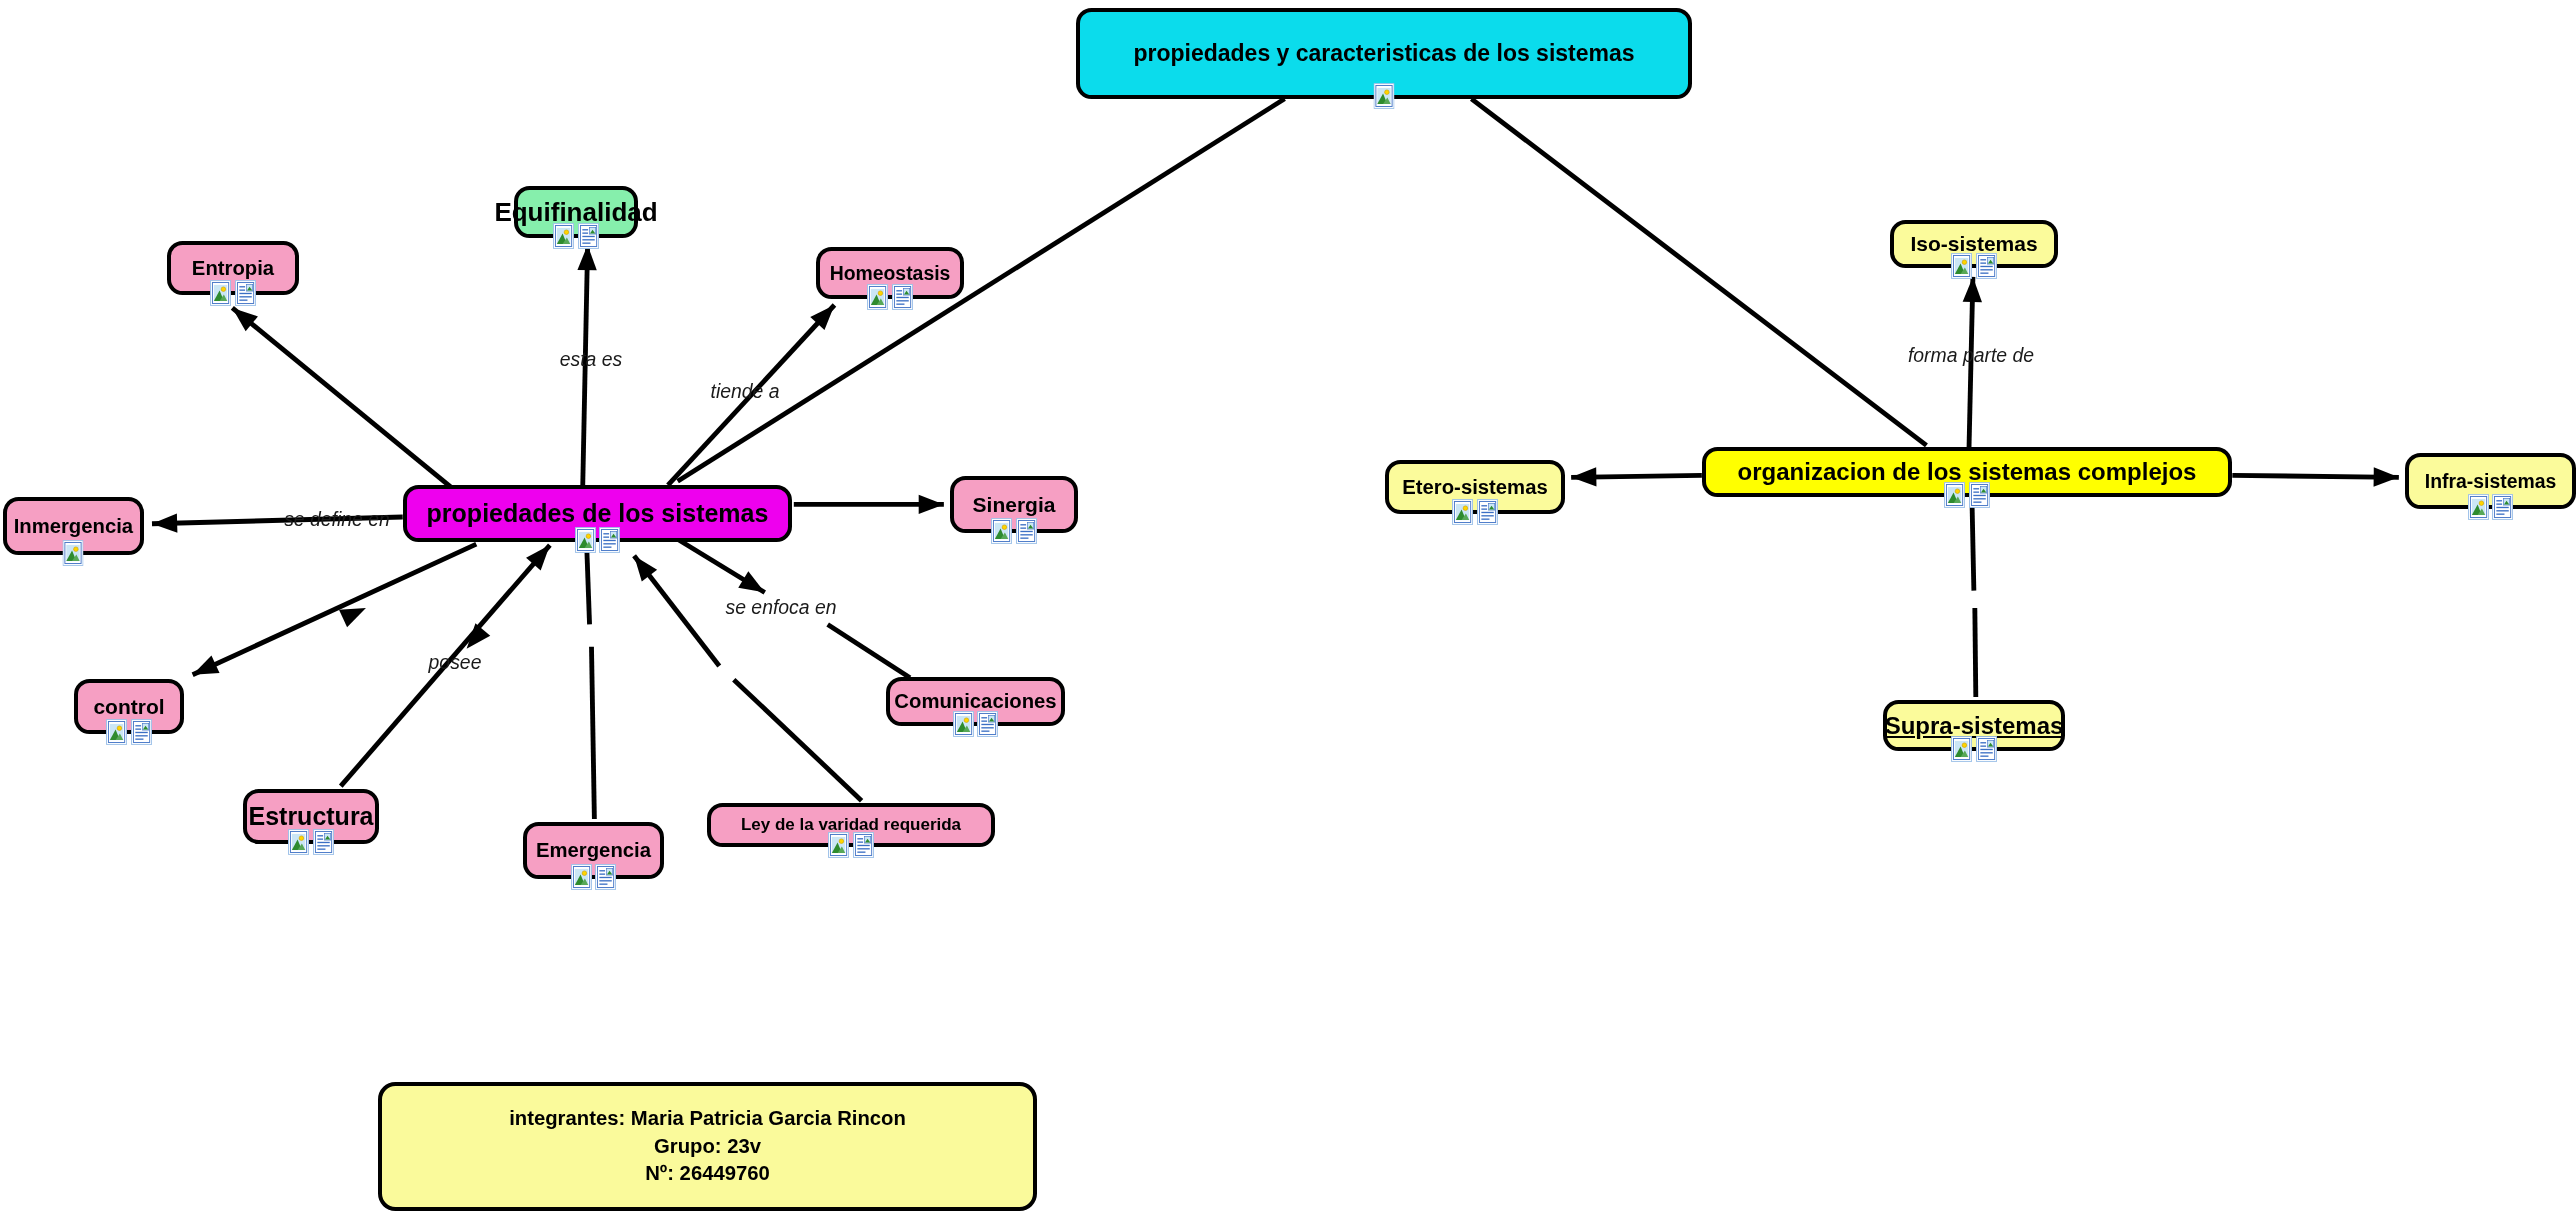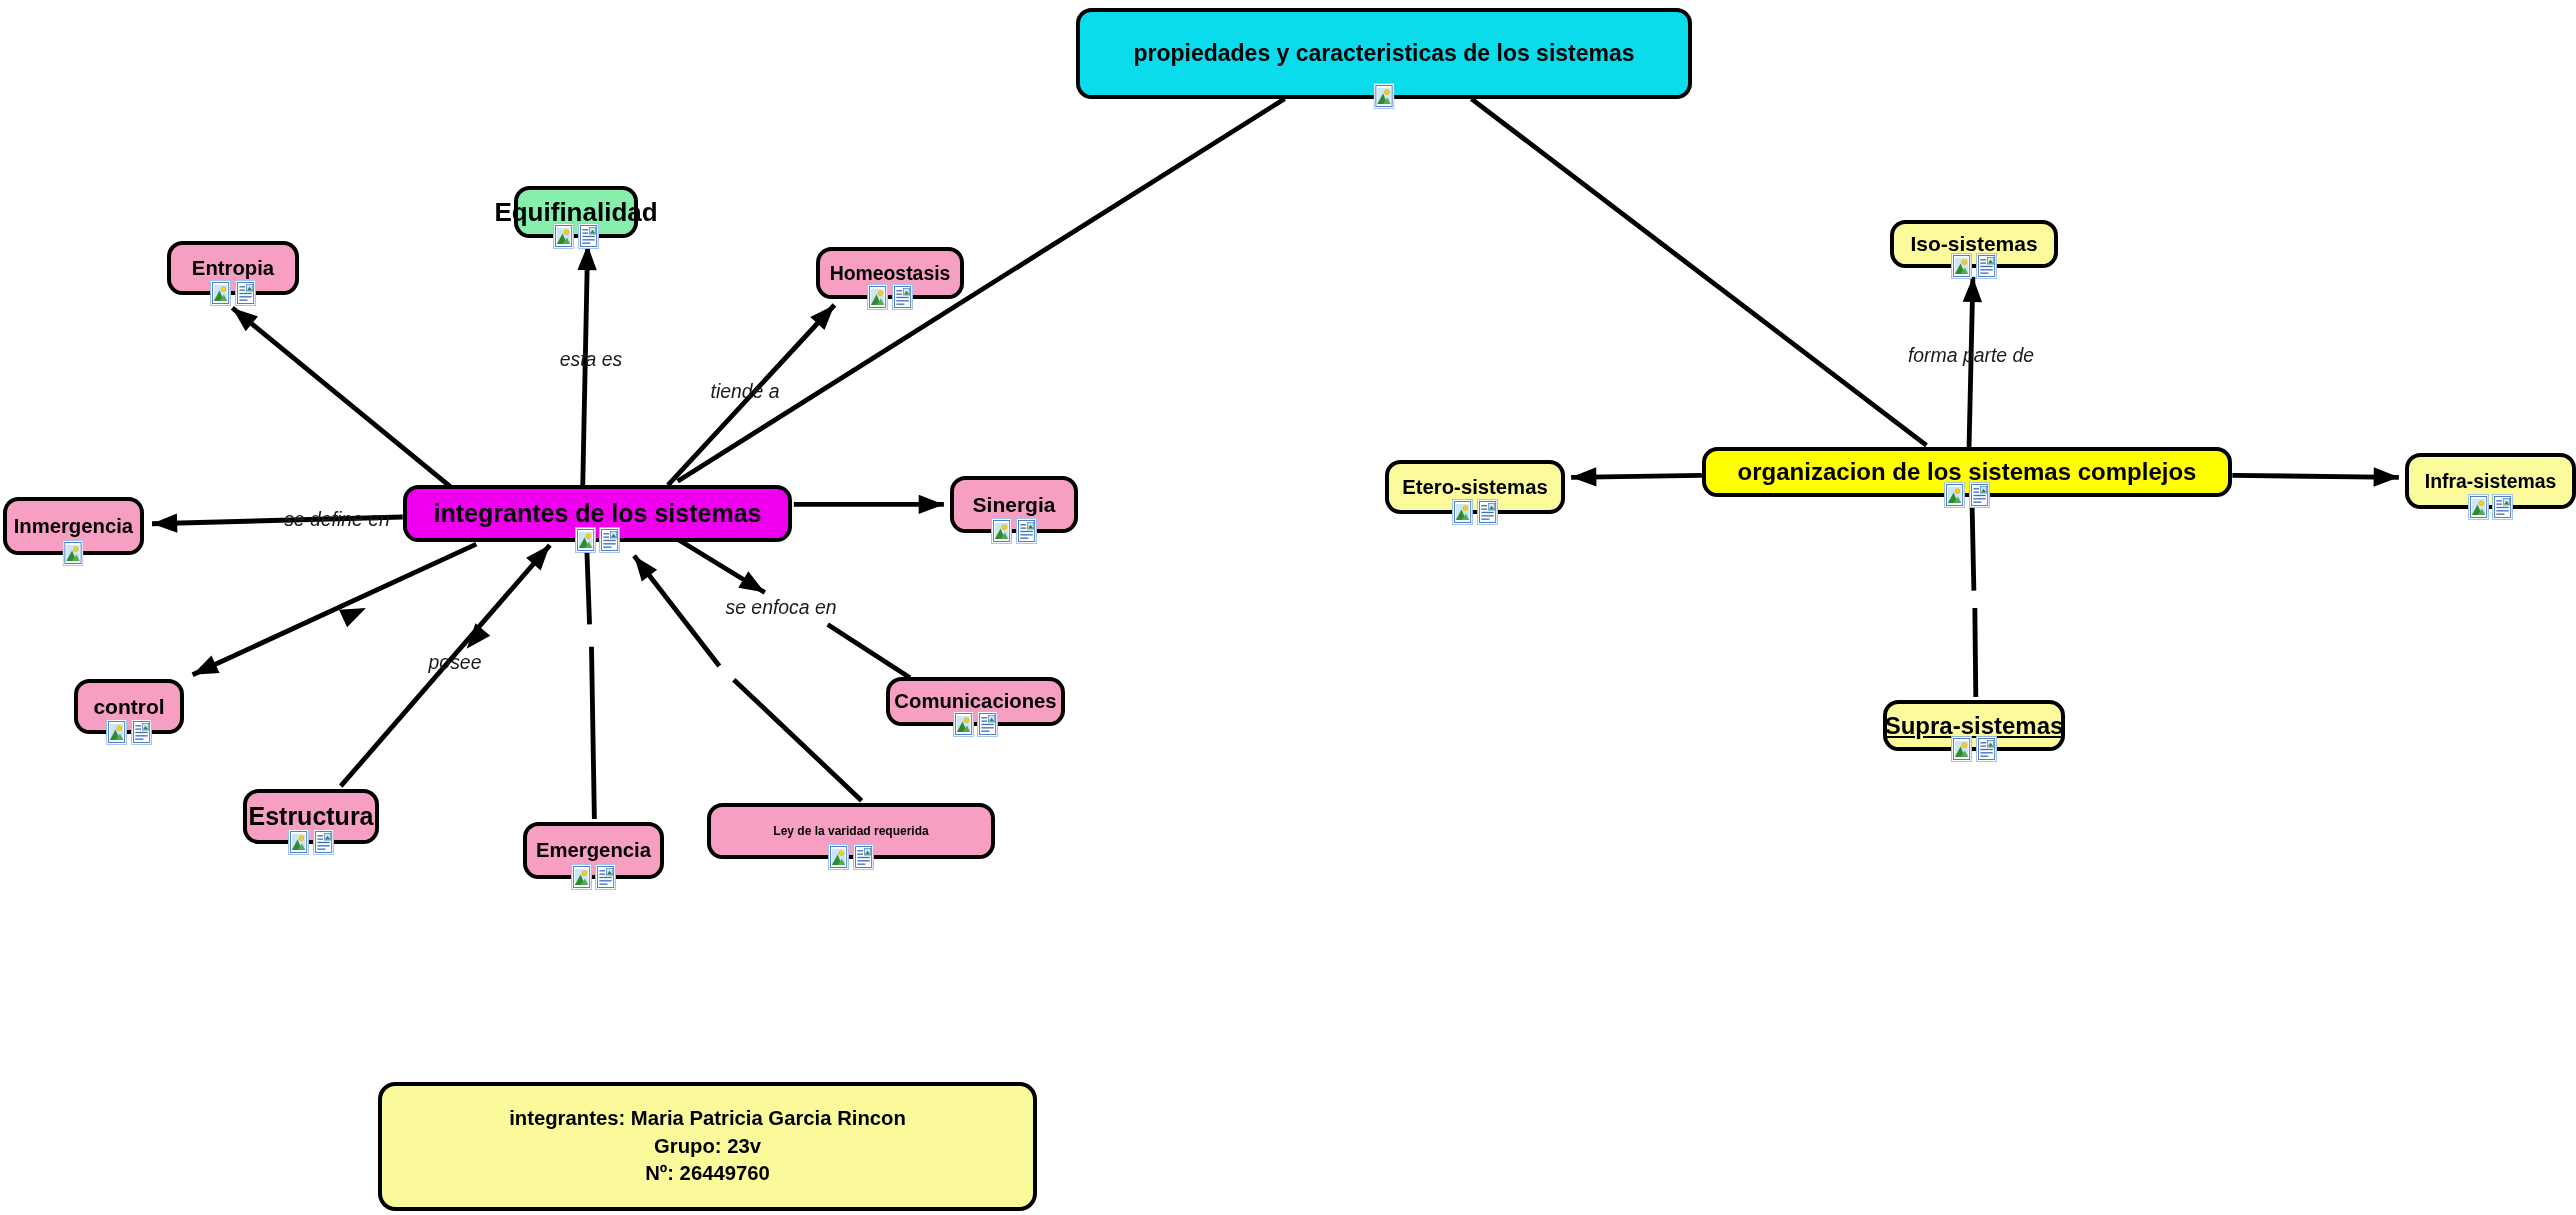--- a/index.html
+++ b/index.html
@@ -166,21 +166,21 @@
               <line x1="4.5" y1="7" x2="10.5" y2="7" stroke="#3B6FC4" stroke-width="1.4"></line>
               <line x1="4.5" y1="10.5" x2="10.5" y2="10.5" stroke="#3B6FC4" stroke-width="1.4"></line>
               <line x1="4.5" y1="14" x2="17.5" y2="14" stroke="#3B6FC4" stroke-width="1.4"></line>
               <line x1="4.5" y1="17.5" x2="17.5" y2="17.5" stroke="#3B6FC4" stroke-width="1.4"></line>
               <line x1="4.5" y1="21" x2="13" y2="21" stroke="#3B6FC4" stroke-width="1.4"></line>
             </svg>
           </span>
         </span>
       </div>
       <div class="node" style="left: 403px; top: 485px; width: 389px; height: 57px; background: rgb(238, 0, 238); font-size: 25px;">
-        <span class="node-label">integrantes de los sistemas</span>
+        <span class="node-label">propiedades de los sistemas</span>
         <span class="icons">
           <span>
             <svg class="res-icon" viewBox="0 0 22 27">
               <rect x="0.5" y="0.5" width="21" height="26" fill="#ffffff" stroke="#9CC0E8" stroke-width="1"></rect>
               <rect x="2.5" y="2.5" width="17" height="22" fill="#ffffff" stroke="#4A79C8" stroke-width="1"></rect>
               <rect x="4" y="5" width="14" height="17" fill="#CBE6F5"></rect>
               <circle cx="14" cy="9.5" r="2.4" fill="#FFD400" stroke="#C89B00" stroke-width="0.6"></circle>
               <polygon points="4,22 10,11 14.5,22" fill="#2E8B2E"></polygon>
               <polygon points="10,22 14.5,15 18,22" fill="#57A857"></polygon>
             </svg>
@@ -320,21 +320,21 @@
               <polygon points="12.5,11 15.2,7 18,11" fill="#2E8B2E"></polygon>
               <line x1="4.5" y1="7" x2="10.5" y2="7" stroke="#3B6FC4" stroke-width="1.4"></line>
               <line x1="4.5" y1="10.5" x2="10.5" y2="10.5" stroke="#3B6FC4" stroke-width="1.4"></line>
               <line x1="4.5" y1="14" x2="17.5" y2="14" stroke="#3B6FC4" stroke-width="1.4"></line>
               <line x1="4.5" y1="17.5" x2="17.5" y2="17.5" stroke="#3B6FC4" stroke-width="1.4"></line>
               <line x1="4.5" y1="21" x2="13" y2="21" stroke="#3B6FC4" stroke-width="1.4"></line>
             </svg>
           </span>
         </span>
       </div>
-      <div class="node" style="left: 707px; top: 803px; width: 288px; height: 56px; background: rgb(246, 159, 195); font-size: 12px;">
+      <div class="node" style="left: 707px; top: 803px; width: 288px; height: 44px; background: rgb(246, 159, 195); font-size: 17px;">
         <span class="node-label">Ley de la varidad requerida</span>
         <span class="icons">
           <span>
             <svg class="res-icon" viewBox="0 0 22 27">
               <rect x="0.5" y="0.5" width="21" height="26" fill="#ffffff" stroke="#9CC0E8" stroke-width="1"></rect>
               <rect x="2.5" y="2.5" width="17" height="22" fill="#ffffff" stroke="#4A79C8" stroke-width="1"></rect>
               <rect x="4" y="5" width="14" height="17" fill="#CBE6F5"></rect>
               <circle cx="14" cy="9.5" r="2.4" fill="#FFD400" stroke="#C89B00" stroke-width="0.6"></circle>
               <polygon points="4,22 10,11 14.5,22" fill="#2E8B2E"></polygon>
               <polygon points="10,22 14.5,15 18,22" fill="#57A857"></polygon>

